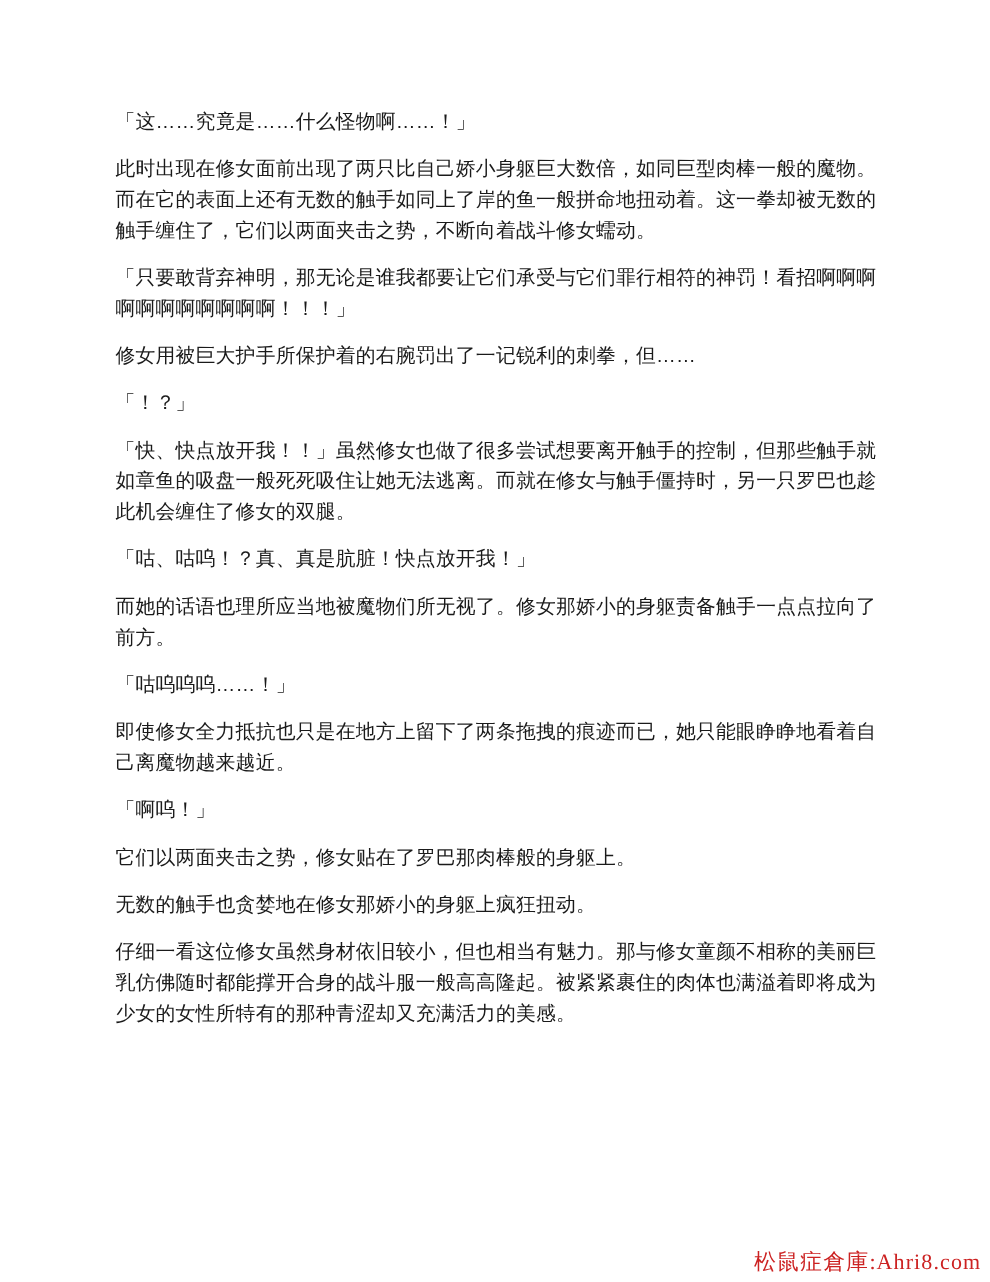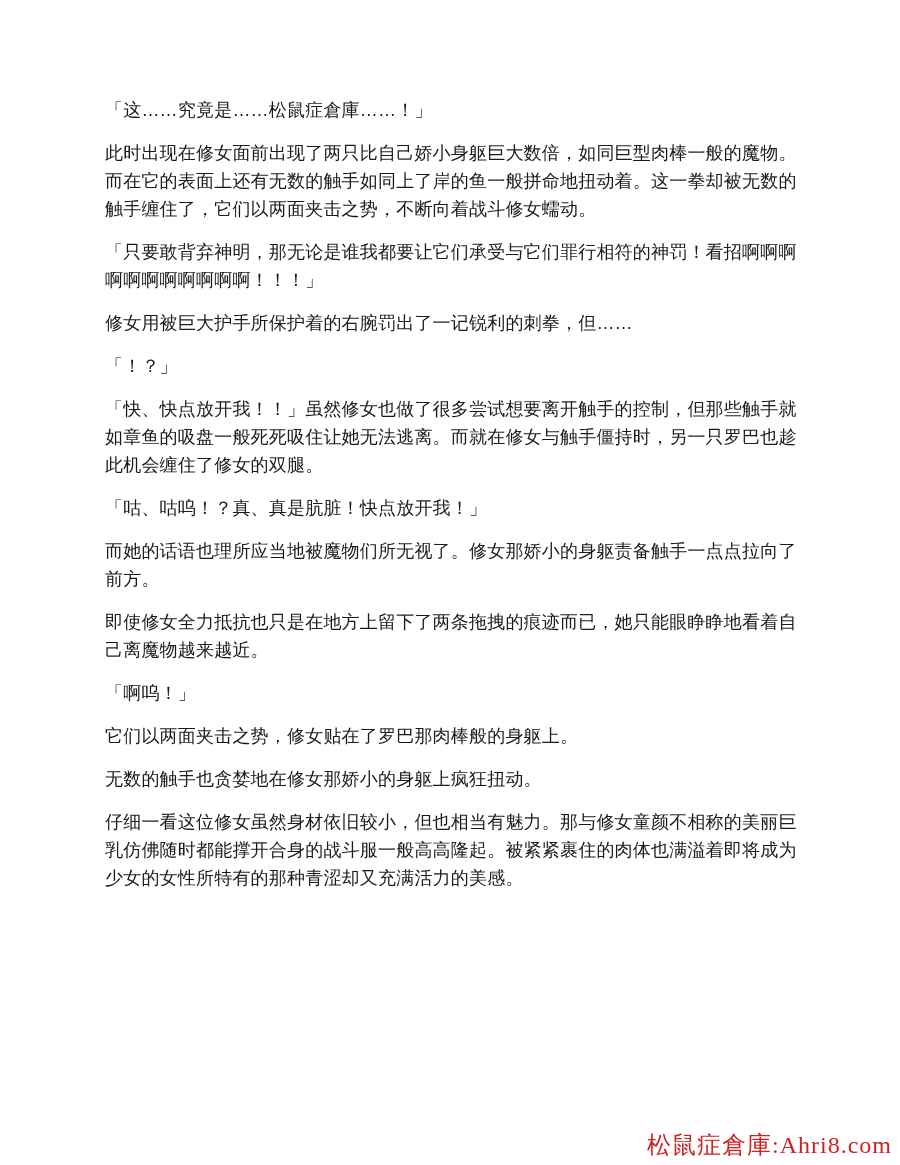--- a/index.html
+++ b/index.html
@@ -27,37 +27,38 @@
     color: #1a1a1a;
     text-align: left;
     word-break: break-all;
     letter-spacing: 0.2px;
   }
   .watermark {
     position: absolute;
     right: 8px;
     bottom: 4px;
     font-family: "Liberation Serif", serif;
-    font-size: 24px;
+    font-size: 20px;
     letter-spacing: 1px;
     white-space: nowrap;
   }
 </style>
 </head>
 <body>
 
 <main class="text-column">
-  <p>「这……究竟是……松鼠症倉庫……！」</p>
+  <p>「这……究竟是……什么怪物啊……！」</p>
   <p>此时出现在修女面前出现了两只比自己娇小身躯巨大数倍，如同巨型肉棒一般的魔物。而在它的表面上还有无数的触手如同上了岸的鱼一般拼命地扭动着。这一拳却被无数的触手缠住了，它们以两面夹击之势，不断向着战斗修女蠕动。</p>
   <p>「只要敢背弃神明，那无论是谁我都要让它们承受与它们罪行相符的神罚！看招啊啊啊啊啊啊啊啊啊啊啊！！！」</p>
   <p>修女用被巨大护手所保护着的右腕罚出了一记锐利的刺拳，但……</p>
   <p>「！？」</p>
   <p>「快、快点放开我！！」虽然修女也做了很多尝试想要离开触手的控制，但那些触手就如章鱼的吸盘一般死死吸住让她无法逃离。而就在修女与触手僵持时，另一只罗巴也趁此机会缠住了修女的双腿。</p>
   <p>「咕、咕呜！？真、真是肮脏！快点放开我！」</p>
   <p>而她的话语也理所应当地被魔物们所无视了。修女那娇小的身躯责备触手一点点拉向了前方。</p>
+  <p>「咕呜呜呜……！」</p>
   <p>即使修女全力抵抗也只是在地方上留下了两条拖拽的痕迹而已，她只能眼睁睁地看着自己离魔物越来越近。</p>
   <p>「啊呜！」</p>
   <p>它们以两面夹击之势，修女贴在了罗巴那肉棒般的身躯上。</p>
   <p>无数的触手也贪婪地在修女那娇小的身躯上疯狂扭动。</p>
   <p>仔细一看这位修女虽然身材依旧较小，但也相当有魅力。那与修女童颜不相称的美丽巨乳仿佛随时都能撑开合身的战斗服一般高高隆起。被紧紧裹住的肉体也满溢着即将成为少女的女性所特有的那种青涩却又充满活力的美感。</p>
 </main>
 
 <div class="watermark" style="color: rgb(204, 34, 34);">松鼠症倉庫:Ahri8.com</div>
 
 </body></html>

